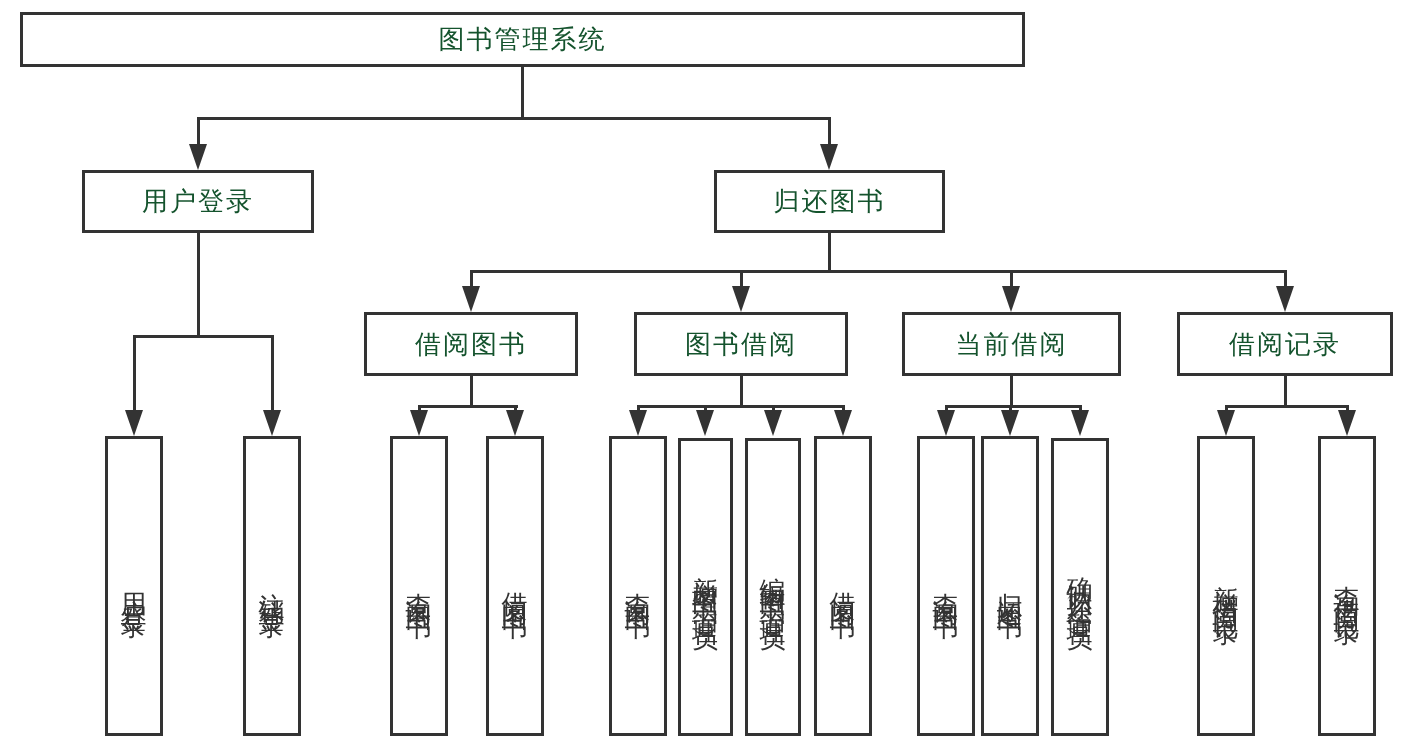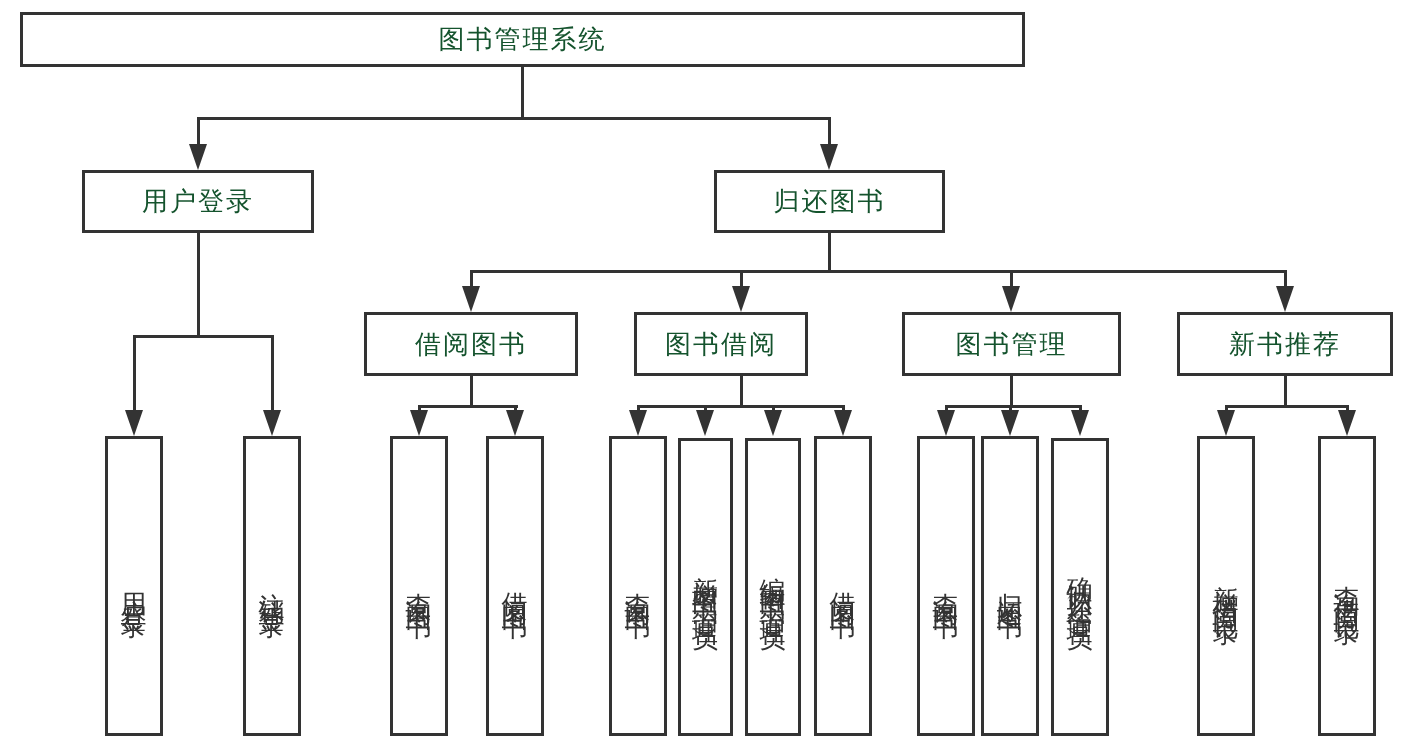--- a/index.html
+++ b/index.html
@@ -40,28 +40,28 @@
   <div class="box" style="left:82px;top:170px;width:232px;height:63px">
     <span class="hlabel">用户登录</span>
   </div>
   <div class="box" style="left:714px;top:170px;width:231px;height:63px">
     <span class="hlabel">归还图书</span>
   </div>
 
   <div class="box" style="left:364px;top:312px;width:214px;height:64px">
     <span class="hlabel">借阅图书</span>
   </div>
-  <div class="box" style="left:634px;top:312px;width:174px;height:64px">
+  <div class="box" style="left:634px;top:312px;width:214px;height:64px">
     <span class="hlabel">图书借阅</span>
   </div>
   <div class="box" style="left:902px;top:312px;width:219px;height:64px">
-    <span class="hlabel">图书管理</span>
+    <span class="hlabel">当前借阅</span>
   </div>
   <div class="box" style="left:1177px;top:312px;width:216px;height:64px">
-    <span class="hlabel">新书推荐</span>
+    <span class="hlabel">借阅记录</span>
   </div>
 
   <div class="box leaf" style="left:105px;top:436px;width:58px;height:300px">
     <span class="vlabel">用户登录</span>
   </div>
   <div class="box leaf" style="left:243px;top:436px;width:58px;height:300px">
     <span class="vlabel">注销登录</span>
   </div>
 
   <div class="box leaf" style="left:390px;top:436px;width:58px;height:300px">

